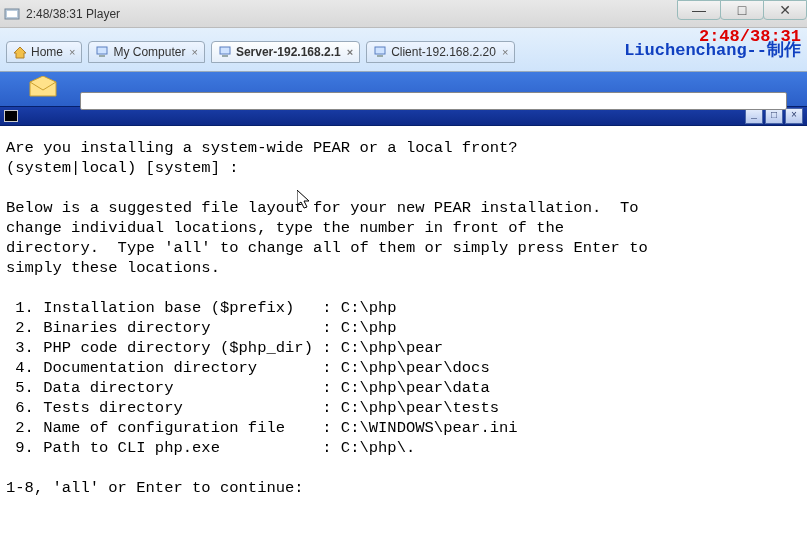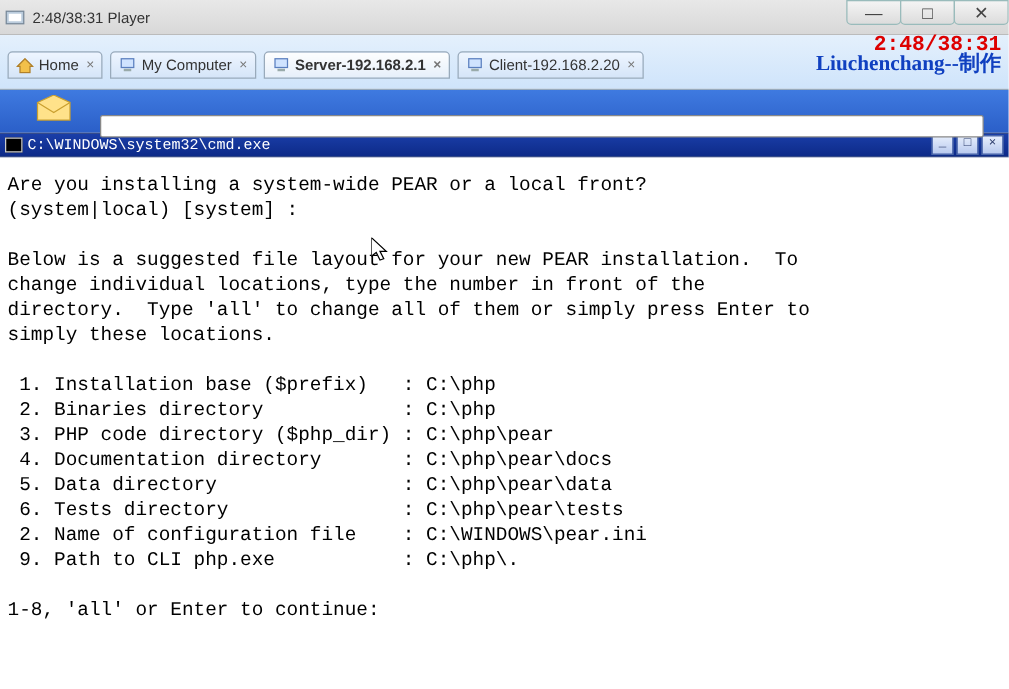--- a/index.html
+++ b/index.html
@@ -10,21 +10,21 @@
   .win-btns { position:absolute; right:0; top:0; display:flex; }
   .win-btn { width:44px; height:20px; text-align:center; font-size:14px; color:#444; background:linear-gradient(#f4f4f4,#dcdcdc); border:1px solid #9bb; border-radius:0 0 4px 4px; margin-left:-1px; line-height:18px; cursor:default; }
   .win-btn.close { }
   .tab-strip { height:44px; background:linear-gradient(#e4f0fc,#cfe4fb); border-bottom:1px solid #9ab; display:flex; align-items:center; padding:4px 6px 0 6px; position:relative; }
   .tab { display:flex; align-items:center; background:linear-gradient(#fdfefe,#e6effa); border:1px solid #9ab; border-radius:4px 4px 0 0; padding:2px 6px; margin-right:6px; height:22px; font-size:12px; color:#333; cursor:default; }
   .tab.inactive { background:linear-gradient(#eef5ff,#d5e5f8); }
   .tab .tab-icon { width:14px; height:14px; margin-right:4px; display:inline-block; }
   .tab .close { margin-left:6px; color:#777; font-size:11px; }
   .watermark { position:absolute; right:6px; top:2px; text-align:right; font-family:'Courier New',monospace; font-weight:bold; font-size:17px; line-height:14px; }
   .watermark .wm-time{ color:#d00; }
-  .watermark .wm-name{ color:#1040c0;font-family:Liberation Serif, serif; }
+  .watermark .wm-name{ color:#1040c0; }
   .desktop-band { height:34px; background:linear-gradient(#3f7ae0,#2b5fc8); position:relative; }
   .mail-icon { width:30px; height:22px; position:absolute; left:28px; top:4px; }
   .addrbar { position:absolute; left:80px; right:20px; top:20px; height:18px; background:#fff; border:1px solid #888; border-radius:2px; }
   .cmd-title { height:20px; background:linear-gradient(#1a3ea8,#0d2a88); color:#fff; display:flex; align-items:center; padding:0 4px; font-family:'SimSun','Courier New',monospace; font-size:12px; border-top:1px solid #06206c; border-bottom:1px solid #06206c; }
   .cmd-title .cmd-icon { width:14px; height:12px; margin-right:4px; background:#000; border:1px solid #ccc; display:inline-block; }
   .cmd-win-btns { margin-left:auto; display:flex; }
   .cmd-win-btn { width:18px; height:16px; background:linear-gradient(#e6eefc,#b8c9ee); border:1px solid #4a66a8; margin-left:2px; font-size:10px; text-align:center; line-height:14px; color:#2a3a6a; cursor:default;}
   .console { background:#fff; color:#000; font-family:'Courier New',monospace; font-size:15.5px; line-height:20px; padding:12px 6px 6px 6px; white-space:pre; height:440px; overflow:hidden; }
   .cursor { position:absolute; left:297px; top:190px; pointer-events:none; }
   svg { display:block; }
@@ -98,21 +98,20 @@
     <svg viewBox="0 0 30 22">
         <polygon points="2,6 15,0 28,6 28,20 2,20" fill="#ffe28a" stroke="#caa030"></polygon>
         <polyline points="2,6 15,14 28,6" fill="none" stroke="#caa030"></polyline>
       </svg>
   </span>
   <div class="addrbar"></div>
 </div>
 
 <div class="cmd-title">
   <span class="cmd-icon"></span>
-  <span>C:\WINDOWS\system32\cmd.exe</span>
   <div class="cmd-win-btns">
     <div class="cmd-win-btn">_</div>
     <div class="cmd-win-btn">□</div>
     <div class="cmd-win-btn">×</div>
   </div>
 </div>
 
 <div class="console"><span>Are you installing a system-wide PEAR or a local front?</span>
 <span>(system|local) [system] :</span>
 

